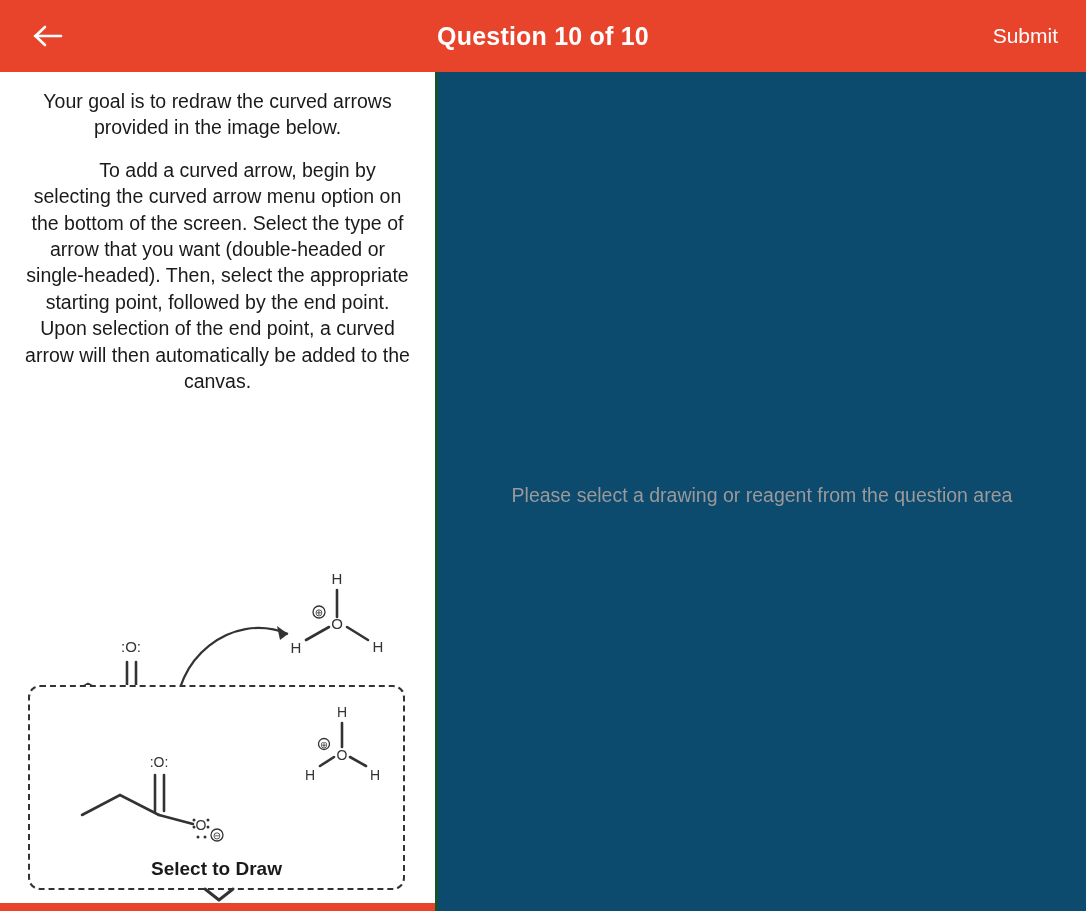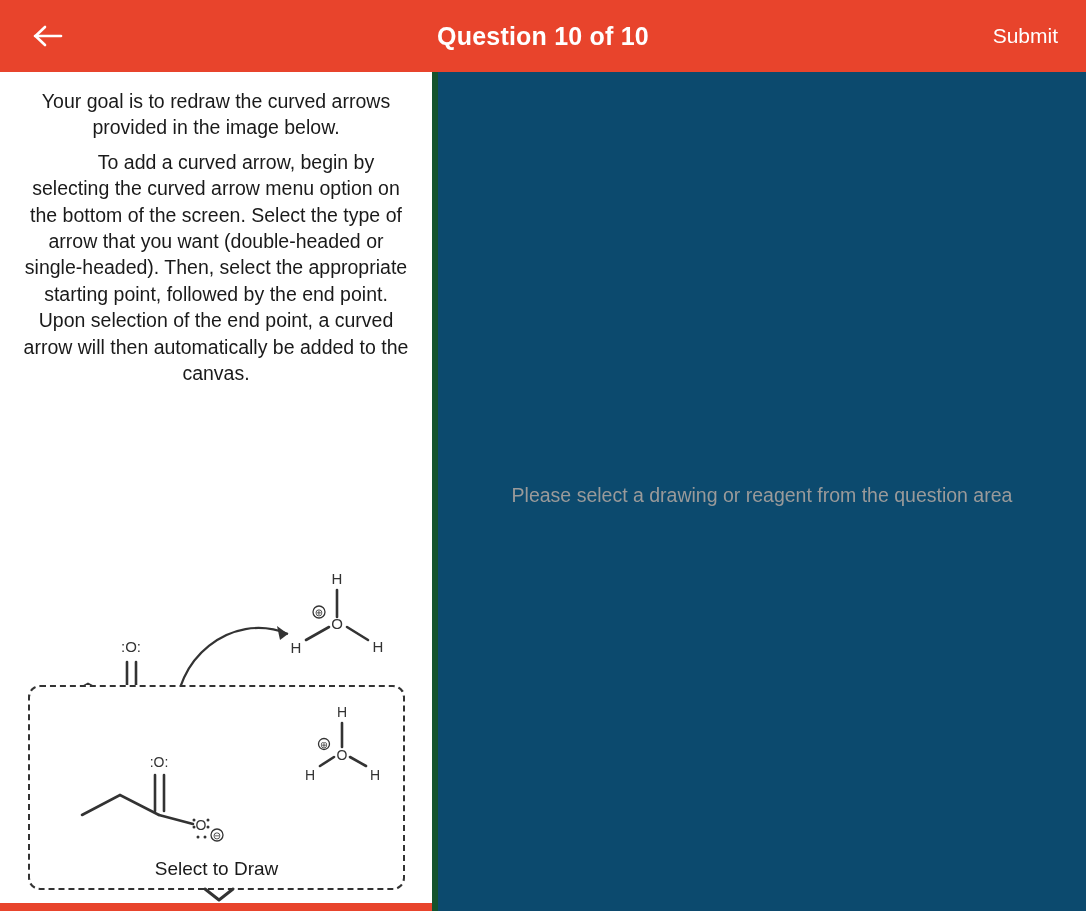--- a/index.html
+++ b/index.html
@@ -53,32 +53,32 @@
     z-index: 2;
   }
 
   
   .left-panel {
     position: absolute;
     top: 72px; left: 0;
     width: 438px;
     height: 839px;
     background: #ffffff;
-    border-right: 6px solid #14532d;
+    border-right: 3px solid #14532d;
     overflow: hidden;
   }
   .prompt {
     padding: 16px 22px 0 22px;
     text-align: center;
     font-size: 19.5px;
     line-height: 26.4px;
     color: #1a1a1a;
   }
   .prompt p { margin: 0; }
-  .prompt p.para2 { margin-top: 8px; text-indent: 40px; text-align: center; }
+  .prompt p.para2 { margin-top: 16px; text-indent: 40px; text-align: center; }
 
   
   .given-structure {
     position: absolute;
     top: 400px; left: 0;
     width: 438px; height: 270px;
   }
   .answer-box {
     position: absolute;
     left: 28px; top: 613px;
@@ -92,21 +92,21 @@
     left: 0; top: 0;
     width: 377px; height: 205px;
   }
   .select-to-draw {
     position: absolute;
     left: 0; right: 0;
     bottom: 8px;
     text-align: center;
     font-size: 19px;
     color: #1a1a1a;
-    font-weight: 400;
+    font-weight: 700;
   }
   .chevron {
     position: absolute;
     left: 0; width: 438px;
     top: 810px;
     display: flex;
     justify-content: center;
     cursor: pointer;
   }
 

